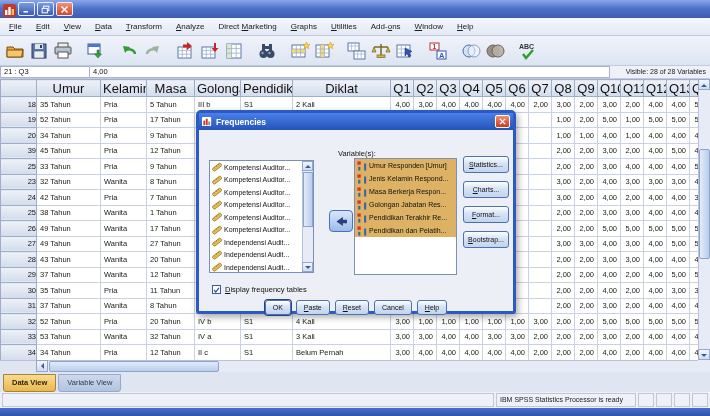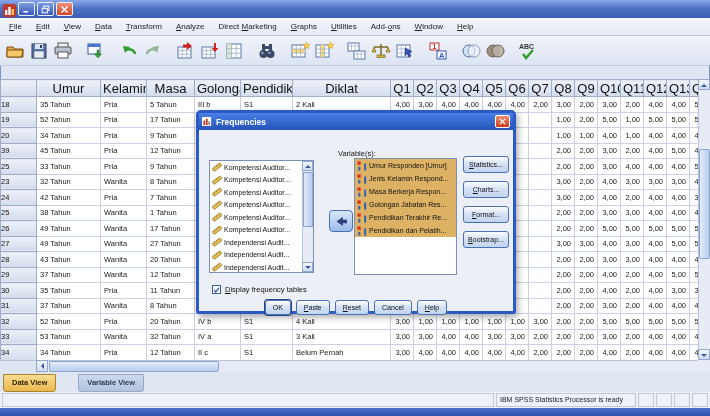--- a/index.html
+++ b/index.html
@@ -41,21 +41,21 @@
   .value-box{ width:520px; background:#fff; border:1px solid #a8b4cc; border-left:none; padding:0 3px; line-height:10px; }
   .visible-info{ flex:1; text-align:right; padding:0 4px; line-height:12px; font-size:7px; color:#222; white-space:nowrap; }
 
   
   .grid-wrap{ position:absolute; top:79px; left:0; width:698px; height:281px; overflow:hidden; background:#fff; }
   table{ border-collapse:collapse; table-layout:fixed; width:712px; }
   thead th{ height:17px; background:linear-gradient(180deg,#eef1f8,#d3dcec);
     border:1px solid #9fadc8; font-size:13px; font-weight:normal; color:#111; text-align:center;
     overflow:hidden; white-space:nowrap; padding:0 2px; }
   tbody th{ background:linear-gradient(180deg,#eef1f8,#d3dcec); border:1px solid #9fadc8;
-    font-size:7.5px; font-weight:normal; color:#111; text-align:left; }
+    font-size:7.5px; font-weight:normal; color:#111; text-align:right; }
   tbody tr{ height:15.5px; }
   td{ border:1px solid #c9d1e4; font-size:7.5px; color:#1a1a1a; padding:0 3px;
     overflow:hidden; white-space:nowrap; }
   td.txt{ text-align:left; } td.num{ text-align:right; }
 
   
   .vscroll{ position:absolute; top:79px; right:0; width:12px; height:281px; background:#e6ebf5; border-left:1px solid #b8c2d8; }
   .hscroll{ position:absolute; top:360px; left:36px; width:674px; height:12px; background:#e6ebf5; border-top:1px solid #b8c2d8; }
   .hstrip{ position:absolute; top:360px; left:0; width:36px; height:12px; background:#dfe5f1; border-top:1px solid #b8c2d8; }
   .sb-btn{ position:absolute; width:12px; height:11px; background:linear-gradient(180deg,#f4f7fc,#cfdcf0);
@@ -68,24 +68,24 @@
   .v-thumb{ position:absolute; left:0; top:70px; width:11px; height:110px;
     background:linear-gradient(90deg,#e2ecfa,#b9cdec); border:1px solid #8aa4d0; border-radius:2px; }
   .h-thumb{ position:absolute; top:0; left:13px; width:170px; height:11px;
     background:linear-gradient(180deg,#e2ecfa,#b9cdec); border:1px solid #8aa4d0; border-radius:2px; }
   .corner-box{ position:absolute; top:360px; right:0; width:12px; height:12px; background:#e6ebf5; }
   .split-dots{ position:absolute; top:373px; left:252px; display:flex; gap:3px; }
   .split-dots i{ width:2px; height:2px; background:#6f83b0; border-radius:1px; }
 
   
   .tabs{ position:absolute; top:372px; left:0; right:0; height:20px; background:#dfe5f1;
-    display:flex; align-items:flex-start; padding:2px 0 0 3px;gap:20px; }
+    display:flex; align-items:flex-start; padding:2px 0 0 3px; }
   .tab{ font-size:7.5px; padding:3px 8px 4px; border:1px solid #98a8c8; border-radius:0 0 3px 3px; margin-right:2px; white-space:nowrap; }
   .tab.active{ background:linear-gradient(180deg,#f8dc92,#eab74e); border-color:#a8852d; color:#33250a; font-weight:bold; }
-  .tab.inactive{ background:linear-gradient(180deg,#cdd9ec,#b2c4e0); color:#2a3a55;font-weight:bold; }
+  .tab.inactive{ background:linear-gradient(180deg,#cdd9ec,#b2c4e0); color:#2a3a55; }
 
   
   .statusbar{ position:absolute; top:392px; left:0; right:0; height:16px; background:#edf0f7;
     display:flex; gap:2px; padding:1px 2px; font-size:7px; color:#222; }
   .pane{ border:1px solid #c0c8d8; background:#eef1f8; }
   .pane.big{ flex:1; }
   .pane.msg{ width:140px; line-height:12px; padding:0 3px; white-space:nowrap; }
   .pane.sm{ width:16px; }
   .bottom-edge{ position:absolute; top:408px; left:0; right:0; height:8px;
     background:linear-gradient(180deg,#4a6fcc,#2f51a8); }
@@ -305,20 +305,25 @@
         </svg>
       </span>
       <span class="tool-btn">
         <svg viewBox="0 0 20 20">
           <text x="1" y="8" font-size="7" font-weight="bold" fill="#333" font-family="sans-serif">ABC</text>
           <path d="M5 13l3 4 7-8" fill="none" stroke="#2f9e2f" stroke-width="2.4"></path>
         </svg>
       </span>
     </div>
 
+  <div class="cellref">
+    <span class="cell-box">21 : Q3</span>
+    <span class="value-box">4,00</span>
+    <span class="visible-info">Visible: 28 of 28 Variables</span>
+  </div>
 
   <div class="grid-wrap">
     <table id="grid-table">
         <colgroup>
           <col style="width: 36px;">
           <col style="width: 64px;">
           <col style="width: 46px;">
           <col style="width: 48px;">
           <col style="width: 46px;">
           <col style="width: 52px;">

